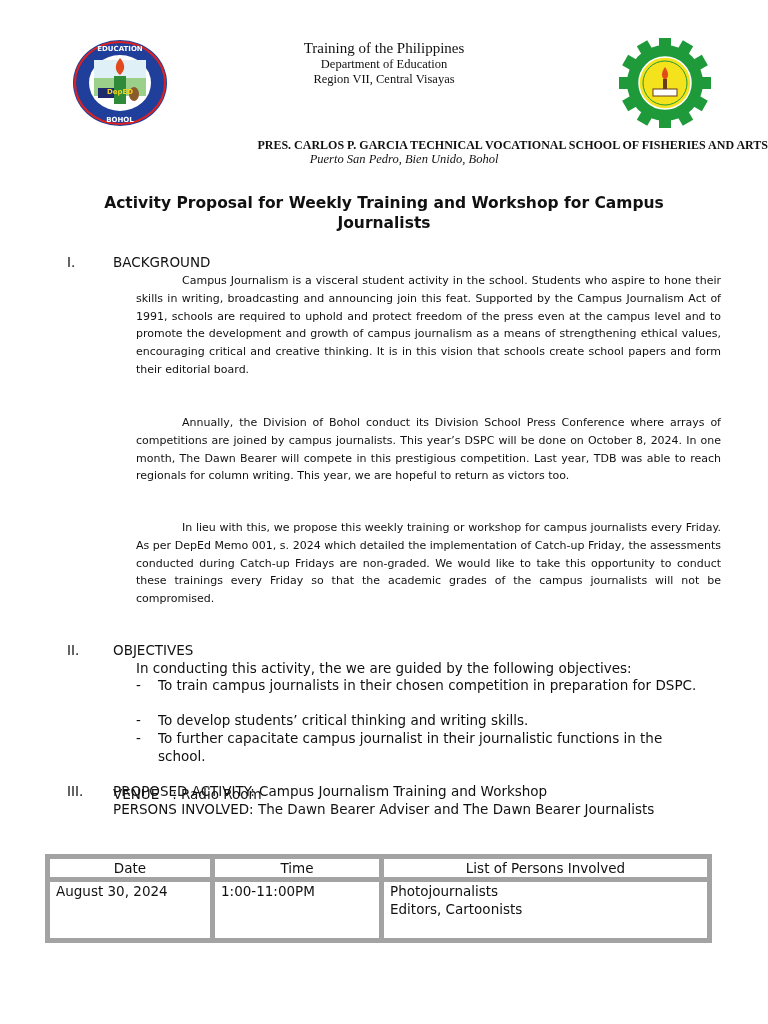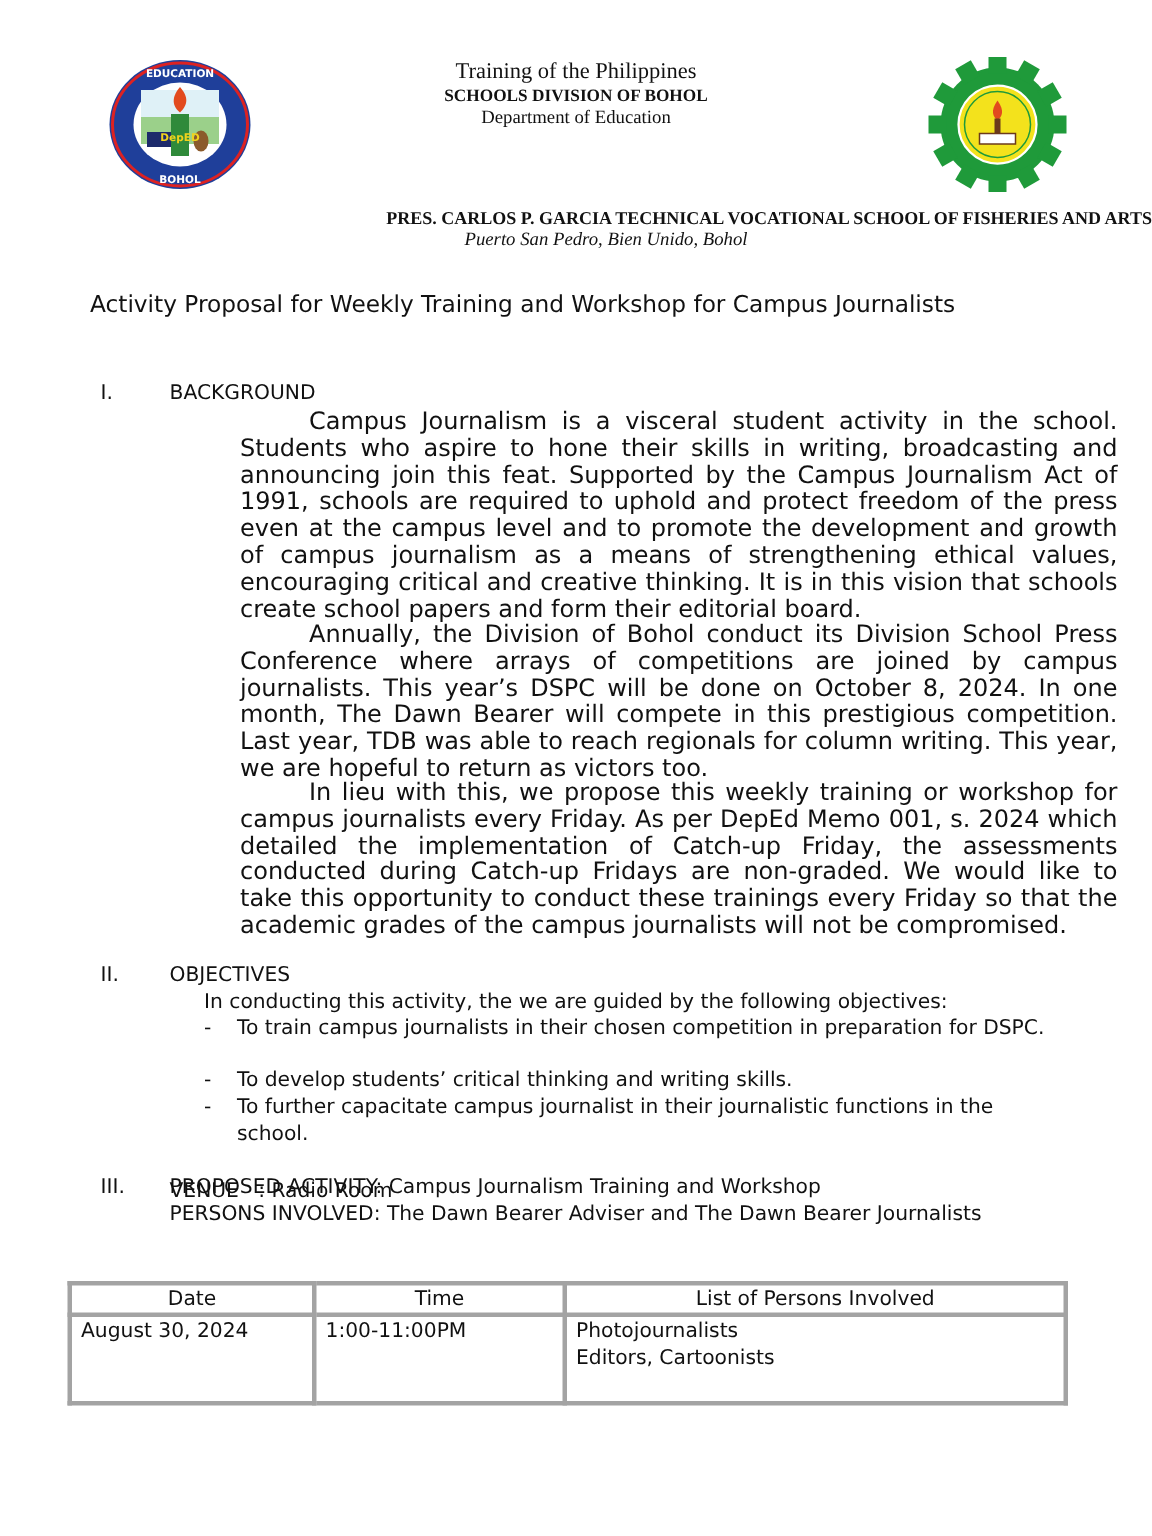--- a/index.html
+++ b/index.html
@@ -12,36 +12,36 @@
   .logo-right { left: 617px; top: 38px; width: 96px; height: 90px; }
 
   .header-block { position: absolute; left: 200px; width: 368px; top: 40px; text-align: center; }
   .h-republic { font-size: 15px; line-height: 17px; }
   .h-division { font-size: 11.5px; font-weight: bold; line-height: 14px; }
   .h-line { font-size: 12.5px; line-height: 15px; }
 
   .school-name { position: absolute; left: 0; width: 768px; top: 138px; text-align: right; font-size: 12px; font-weight: bold; line-height: 14px; }
   .school-addr { position: absolute; left: 0; width: 768px; top: 152px; text-align: center; font-size: 12.5px; font-style: italic; line-height: 14px; padding-left: 20px; }
 
-  .doc-title { position: absolute; left: 60px; width: 648px; top: 193px; font-size: 15.5px; font-weight: normal; line-height: 20px; }
+  .doc-title { position: absolute; left: 60px; width: 648px; top: 193px; text-align: center; font-size: 15.5px; font-weight: bold; line-height: 20px; }
 
   .section-head { position: absolute; left: 67px; font-size: 13.5px; line-height: 18px; }
   .section-head .num { display: inline-block; width: 46px; }
-  .para { position: absolute; left: 136px; width: 585px; font-size: 16px; line-height: 17.8px; text-align: justify; margin-left: 24px; }
+  .para { position: absolute; left: 136px; width: 585px; font-size: 11px; line-height: 17.8px; text-align: justify; }
   .para .indent { display: inline-block; width: 46px; }
 
   .obj-intro { position: absolute; left: 136px; top: 659px; font-size: 13.5px; line-height: 18px; }
   .bullet { position: absolute; left: 136px; width: 585px; font-size: 13.5px; line-height: 17.8px; }
   .bullet .dash { position: absolute; left: 0; width: 22px; }
   .bullet .text { display: block; margin-left: 22px; }
 
   .act-line { position: absolute; left: 113px; font-size: 13.5px; line-height: 18px; }
 
   table.sched { position: absolute; left: 45px; top: 854px; width: 667px; border-collapse: collapse; font-size: 13.5px; }
-  table.sched th, table.sched td { border: 3px solid #a3a3a3; padding: 1px 6px; vertical-align: top; }
+  table.sched th, table.sched td { border: 5px solid #a3a3a3; padding: 1px 6px; vertical-align: top; }
   table.sched th { font-weight: normal; text-align: center; height: 16px; line-height: 16px; }
   table.sched td { height: 54px; line-height: 17.5px; }
   .col-date { width: 148px; }
   .col-time { width: 152px; }
 </style>
 </head>
 <body>
 
 <div class="logo logo-left">
   <svg width="100" height="90" viewBox="0 0 100 90">
@@ -86,22 +86,22 @@
       <circle r="22" fill="none" stroke="#1f9a3a" stroke-width="1"></circle>
       <path d="M0 -16 C-5 -9 -3 -5 0 -3 C3 -5 5 -9 0 -16 Z" fill="#e24a1e"></path>
       <rect x="-2" y="-4" width="4" height="14" fill="#6b3a1b"></rect>
       <rect x="-12" y="6" width="24" height="7" fill="#ffffff" stroke="#6b3a1b" stroke-width="1"></rect>
     </g>
   </svg>
 </div>
 
 <div class="header-block serif">
   <div class="h-republic">Training of the Philippines</div>
-  <div class="h-division">SCHOOLS DIVISION OF BOHOL</div>
   <div class="h-line">Department of Education</div>
+  <div class="h-line">Region VII, Central Visayas</div>
 </div>
 
 <div class="school-name serif">PRES. CARLOS P. GARCIA TECHNICAL VOCATIONAL SCHOOL OF FISHERIES AND ARTS</div>
 <div class="school-addr serif">Puerto San Pedro, Bien Unido, Bohol</div>
 
 <div class="doc-title sans">Activity Proposal for Weekly Training and Workshop for Campus Journalists</div>
 
 <div class="section-head sans" style="top:253px;">
   <span class="num">I.</span><span>BACKGROUND</span>
 </div>

